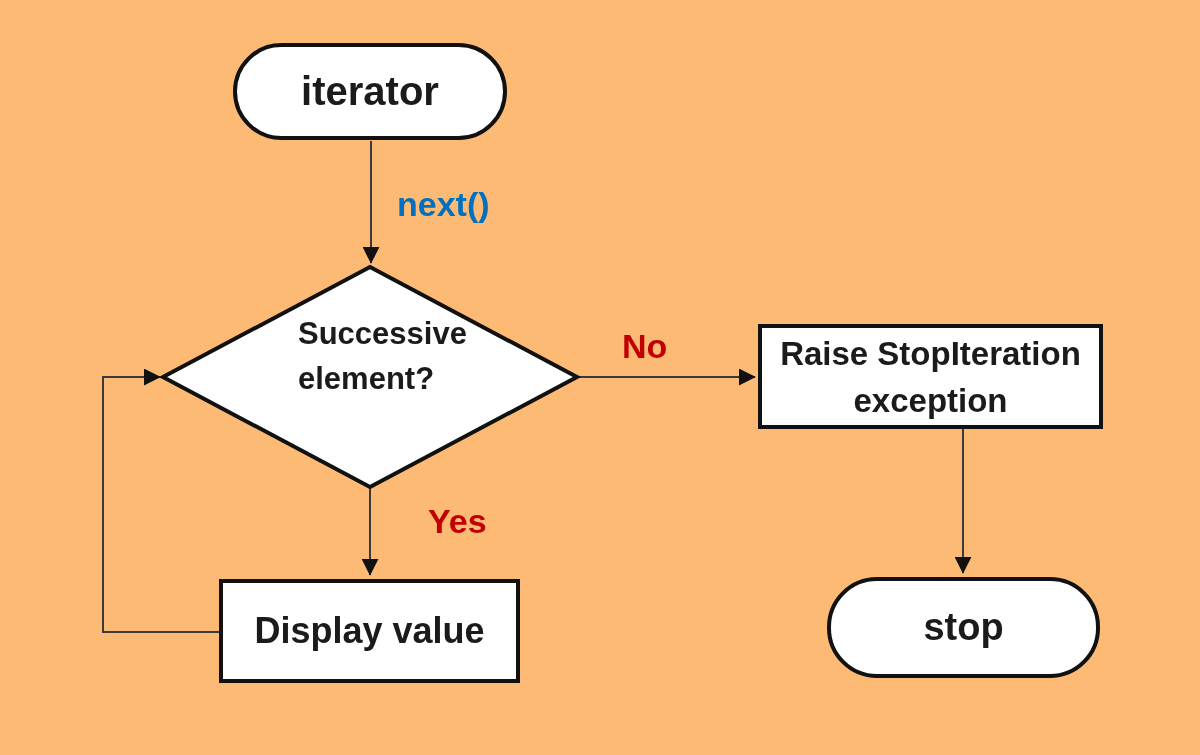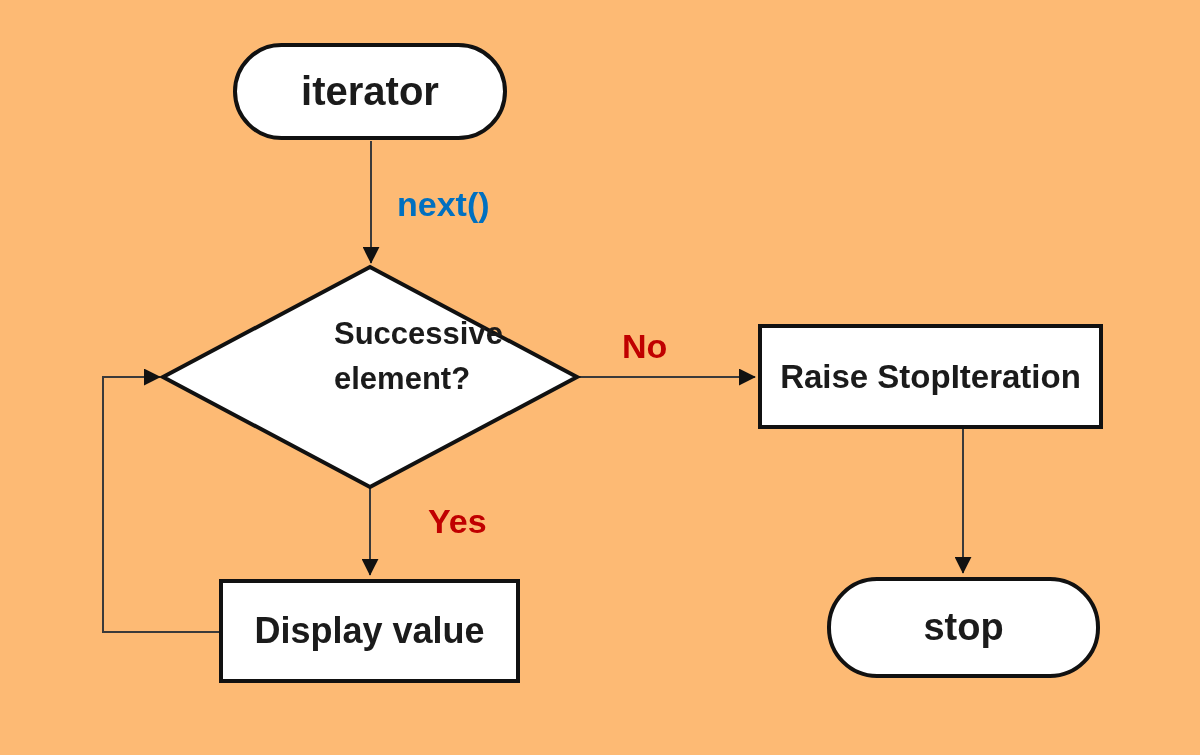--- a/index.html
+++ b/index.html
@@ -53,21 +53,21 @@
   .node-display  { left: 219px; top: 579px; width: 301px; height: 104px; font-size: 36px; }
 
   .decision-text {
     position: absolute;
     left: 298px; top: 311px;
     color: #1b1b1b;
     font-size: 31px;
     font-weight: 600;
     text-align: left;
   }
-  .decision-text span { display: block; line-height: 45px; height: 45px; margin-left: 36px; }
+  .decision-text span { display: block; line-height: 45px; height: 45px; }
 
   .edge-label {
     position: absolute;
     font-size: 34px;
     font-weight: 600;
     white-space: nowrap;
   }
   .edge-label-next { left: 397px; top: 185px; color: #0070C0; text-align: right; }
   .edge-label-no   { left: 622px; top: 327px; color: #C00000; text-align: right; }
   .edge-label-yes  { left: 428px; top: 502px; color: #C00000; }
@@ -101,20 +101,21 @@
     <span>iterator</span>
   </div>
 
   <div class="decision-text">
     <span>Successive</span>
     <span>element?</span>
   </div>
 
   <div class="node node-raise">
     <span>Raise StopIteration</span>
+    <span>exception</span>
   </div>
 
   <div class="node terminator node-stop">
     <span>stop</span>
   </div>
 
   <div class="node node-display">
     <span>Display value</span>
   </div>
 

